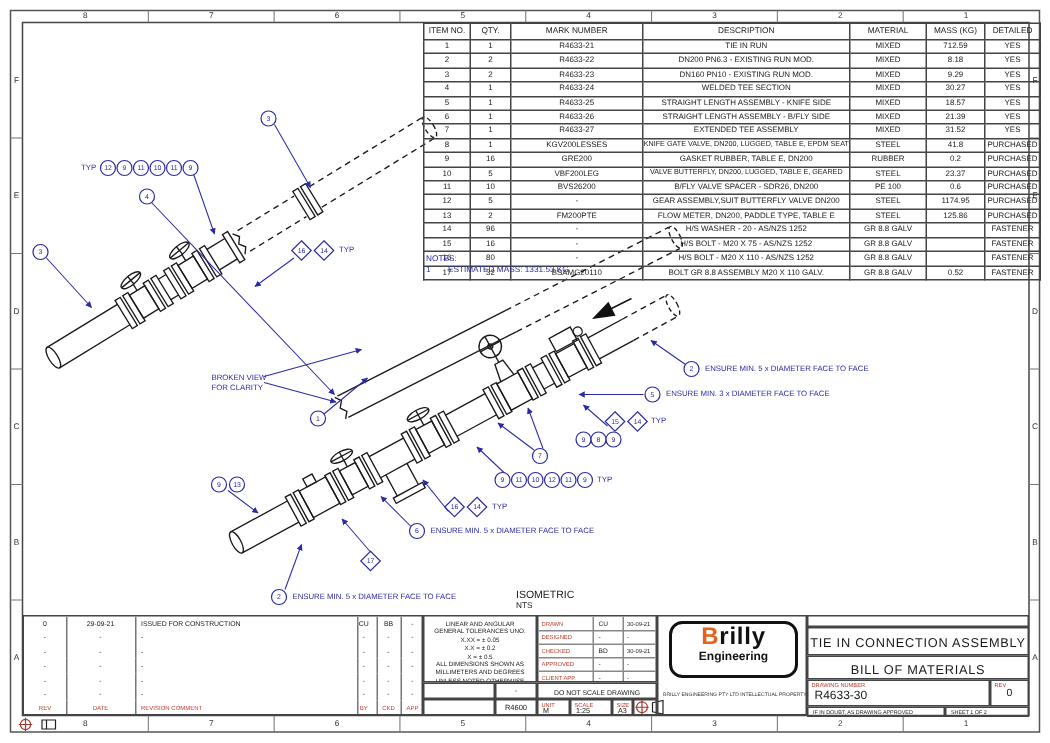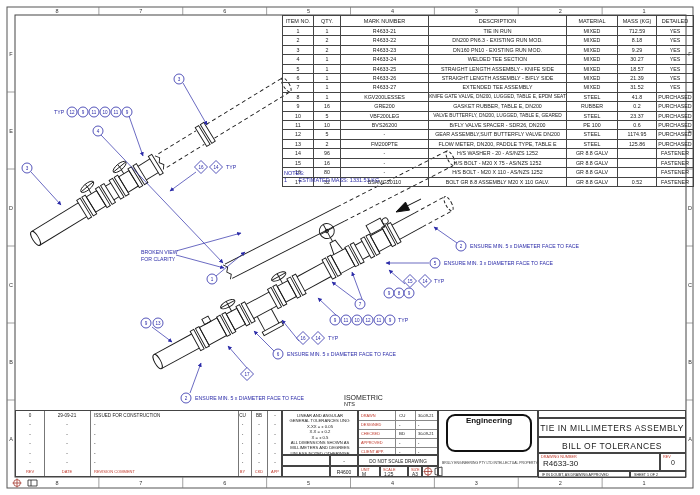--- a/index.html
+++ b/index.html
@@ -702,29 +702,30 @@
     <div class="val" style="font-size:4.8px">1:25</div>
   </div>
   <div class="cell" style="left:408px;top:466px;width:14px;height:11px">
     <div class="lbl">SIZE</div>
     <div class="val" style="font-size:4.8px">A3</div>
   </div>
   <div class="cell" style="left:422px;top:466px;width:16px;height:11px"></div>
 
   <div class="cell" style="left:438px;top:410px;width:100px;height:67px"></div>
   <div id="logobox" class="abs">
+    <div id="brand"><span class="b">B</span><span>rilly</span></div>
     <div id="brandsub">Engineering</div>
   </div>
   <div id="iptext" class="abs">BRILLY ENGINEERING PTY LTD INTELLECTUAL PROPERTY</div>
 
   <div class="cell" style="left:538px;top:410px;width:148px;height:8px">
     
   </div>
-  <div class="cell tb-big" style="left:538px;top:418px;width:148px;height:19px;line-height:19px">TIE IN MILLIMETERS ASSEMBLY</div>
-  <div class="cell tb-big" style="left:538px;top:437px;width:148px;height:16px;line-height:16px">BILL OF TOLERANCES</div>
+  <div class="cell tb-big" style="left:538px;top:418px;width:148px;height:19px;line-height:19px">TIE IN CONNECTION ASSEMBLY</div>
+  <div class="cell tb-big" style="left:538px;top:437px;width:148px;height:16px;line-height:16px">BILL OF MATERIALS</div>
   <div class="cell" style="left:538px;top:453px;width:122px;height:18px">
     <div class="lbl">DRAWING NUMBER</div>
     <div style="font-size:8px;padding-left:4px">R4633-30</div>
   </div>
   <div class="cell" style="left:660px;top:453px;width:26px;height:18px">
     <div class="lbl">REV</div>
     <div style="font-size:7px;text-align:center">0</div>
   </div>
   <div class="cell" style="left:538px;top:471px;width:92px;height:6.5px;font-size:3.6px;line-height:6.5px;padding-left:3px">IF IN DOUBT, AS DRAWING APPROVED</div>
   <div class="cell" style="left:630px;top:471px;width:56px;height:6.5px;font-size:3.6px;line-height:6.5px;padding-left:3px">SHEET 1 OF 2</div>

